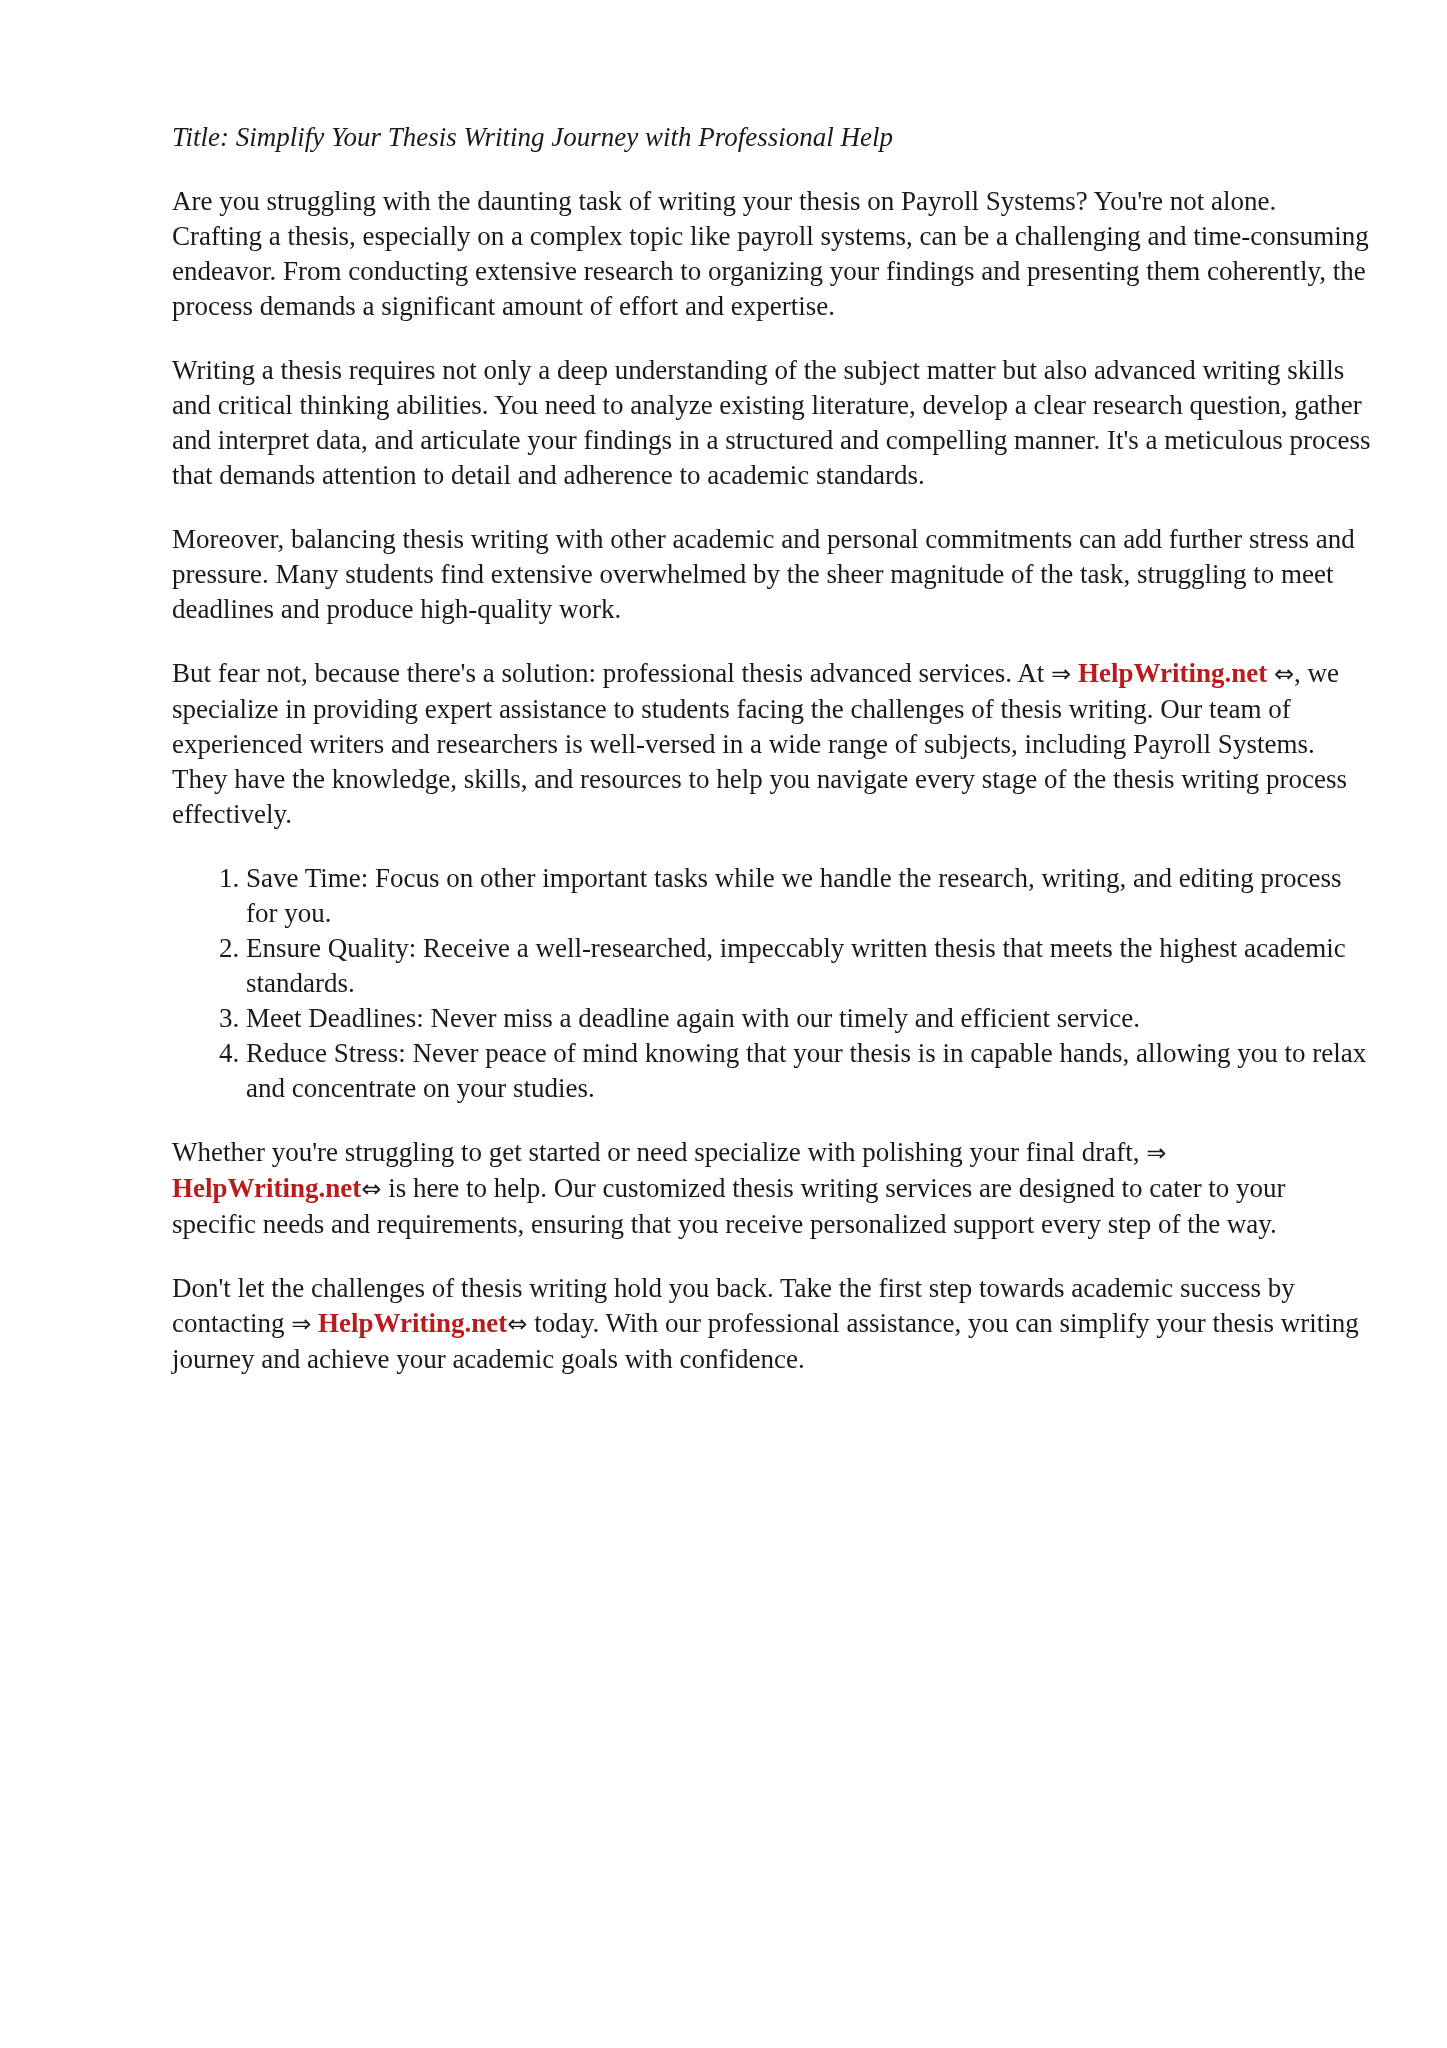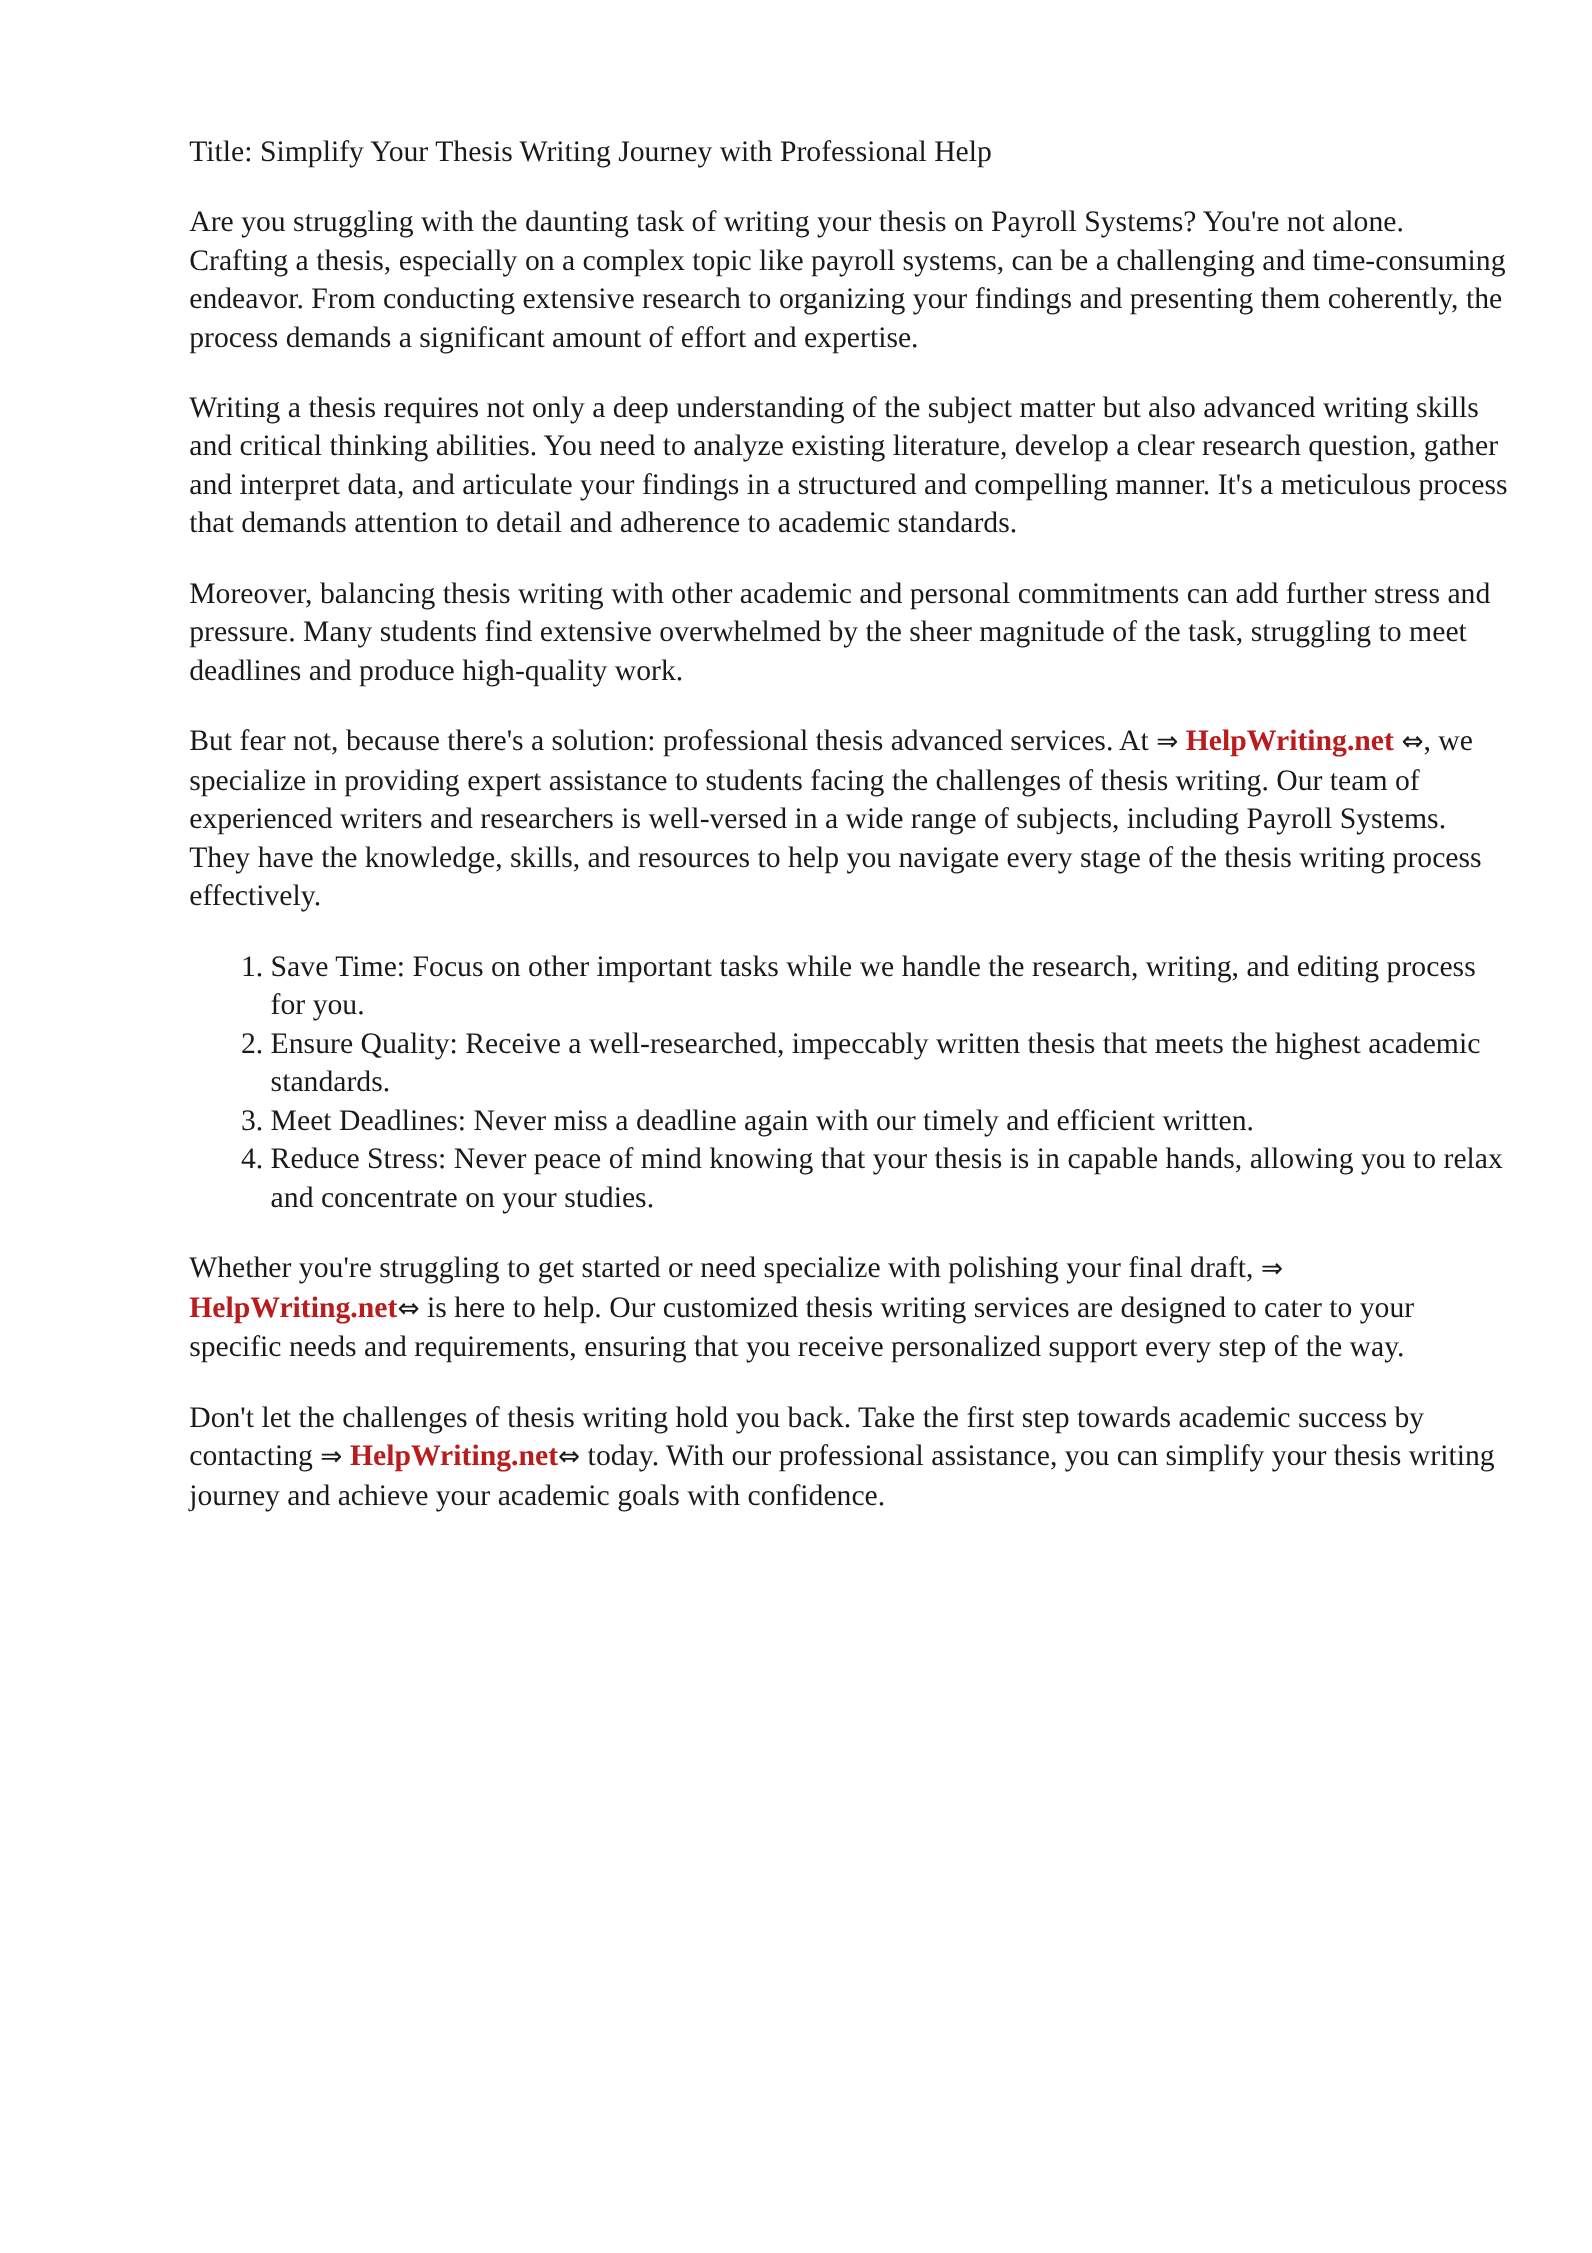--- a/index.html
+++ b/index.html
@@ -3,21 +3,21 @@
 <meta charset="utf-8">
 <style>
   html, body { margin: 0; padding: 0; background: #ffffff; }
   body { width: 1447px; height: 2048px; overflow: hidden; position: relative; }
   .page {
     position: absolute; left: 172px; top: 120px; width: 1200px;
     font-family: "Liberation Serif", "DejaVu Serif", serif;
     font-size: 27px; line-height: 35px; color: #1a1a1a;
   }
   .page p { margin: 0 0 29px 0; }
-  .title { margin-bottom: 29px; }
+  .title { margin-bottom: 29px; font-style: italic; }
   .link { color: #b91c1c; font-weight: bold; text-decoration: none; cursor: pointer; }
   .arrow { font-family: "DejaVu Sans", sans-serif; font-size: 24px; }
   ol { margin: 0 0 29px 0; padding-left: 74px; }
   ol li { padding-left: 0; }
 </style>
 </head>
 <body>
 
 <div class="page">
   <p class="title">Title: Simplify Your Thesis Writing Journey with Professional Help</p>
@@ -29,21 +29,21 @@
   <p>
     <span>But fear not, because there's a solution: professional thesis advanced services. At </span><span class="arrow">⇒</span>
     <a class="link">HelpWriting.net</a>
     <span class="arrow">⇔</span><span>, we specialize in providing expert assistance to students facing the challenges of thesis writing. Our team of experienced writers and researchers is well-versed in a wide range of subjects, including Payroll Systems. They have the knowledge, skills, and resources to help you navigate every stage of the thesis writing process effectively.</span>
   </p>
 
 
   <ol>
     <li>Save Time: Focus on other important tasks while we handle the research, writing, and editing process for you.</li>
     <li>Ensure Quality: Receive a well-researched, impeccably written thesis that meets the highest academic standards.</li>
-    <li>Meet Deadlines: Never miss a deadline again with our timely and efficient written.</li>
+    <li>Meet Deadlines: Never miss a deadline again with our timely and efficient service.</li>
     <li>Reduce Stress: Never peace of mind knowing that your thesis is in capable hands, allowing you to relax and concentrate on your studies.</li>
   </ol>
 
   <p>
     <span>Whether you're struggling to get started or need specialize with polishing your final draft, </span><span class="arrow">⇒</span>
     <a class="link">HelpWriting.net</a><span class="arrow">⇔</span><span> is here to help. Our customized thesis writing services are designed to cater to your specific needs and requirements, ensuring that you receive personalized support every step of the way.</span>
   </p>
 
   <p>
     <span>Don't let the challenges of thesis writing hold you back. Take the first step towards academic success by contacting </span><span class="arrow">⇒</span>

